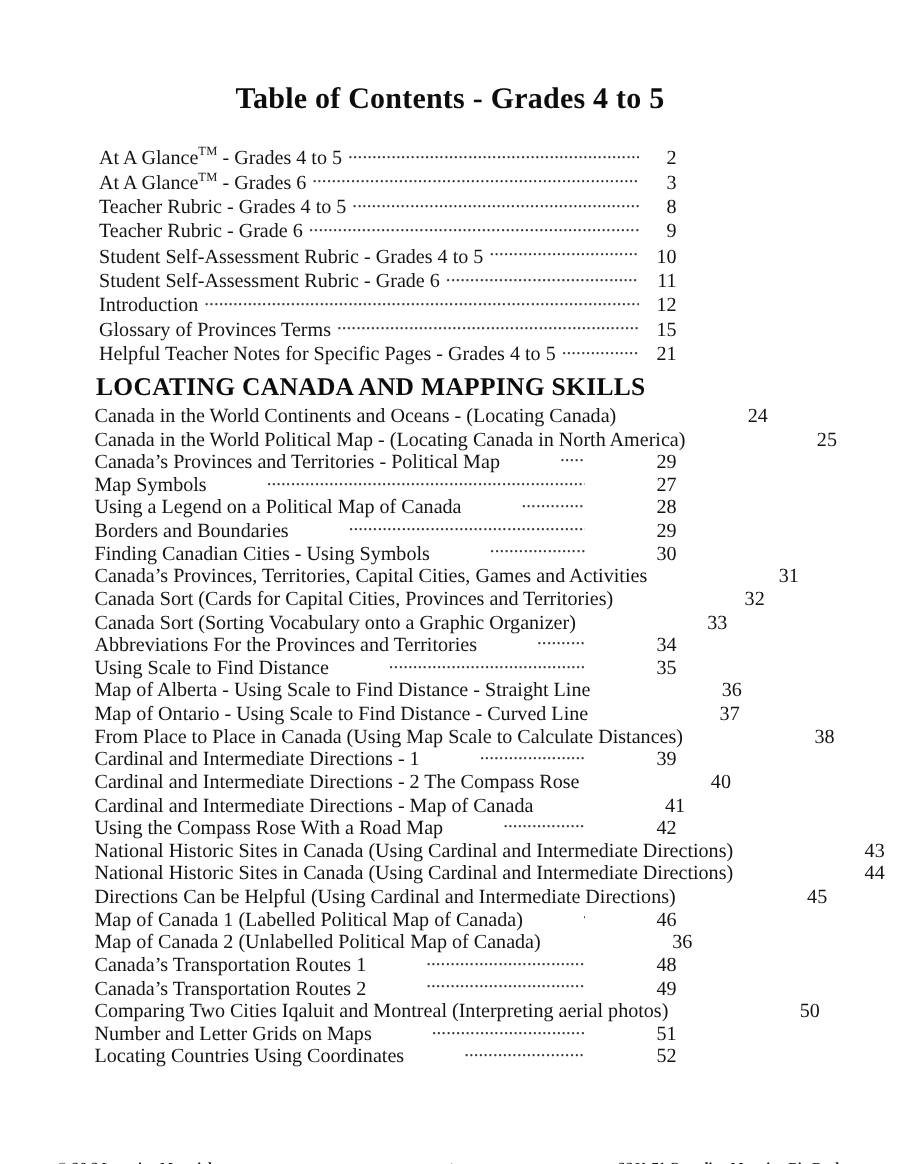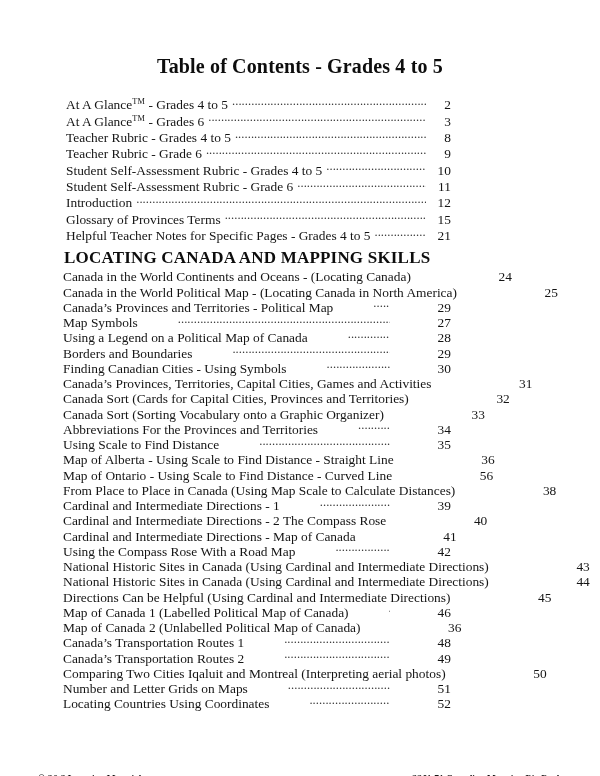--- a/index.html
+++ b/index.html
@@ -262,21 +262,21 @@
         <span class="toc-page">35</span>
       </div>
       <div class="toc-row">
         <span class="toc-label">Map of Alberta - Using Scale to Find Distance - Straight Line</span>
         <span class="toc-dots"></span>
         <span class="toc-page">36</span>
       </div>
       <div class="toc-row">
         <span class="toc-label">Map of Ontario - Using Scale to Find Distance - Curved Line</span>
         <span class="toc-dots"></span>
-        <span class="toc-page">56</span>
+        <span class="toc-page">37</span>
       </div>
       <div class="toc-row">
         <span class="toc-label">From Place to Place in Canada (Using Map Scale to Calculate Distances)</span>
         <span class="toc-dots"></span>
         <span class="toc-page">38</span>
       </div>
       <div class="toc-row">
         <span class="toc-label">Cardinal and Intermediate Directions - 1</span>
         <span class="toc-dots"></span>
         <span class="toc-page">39</span>

